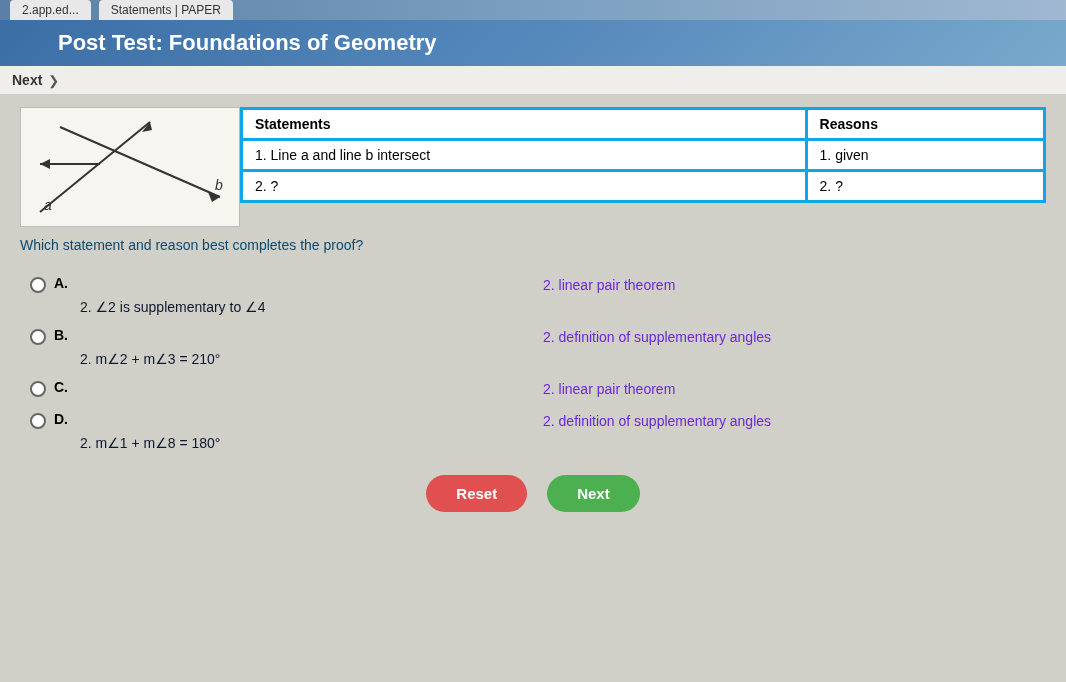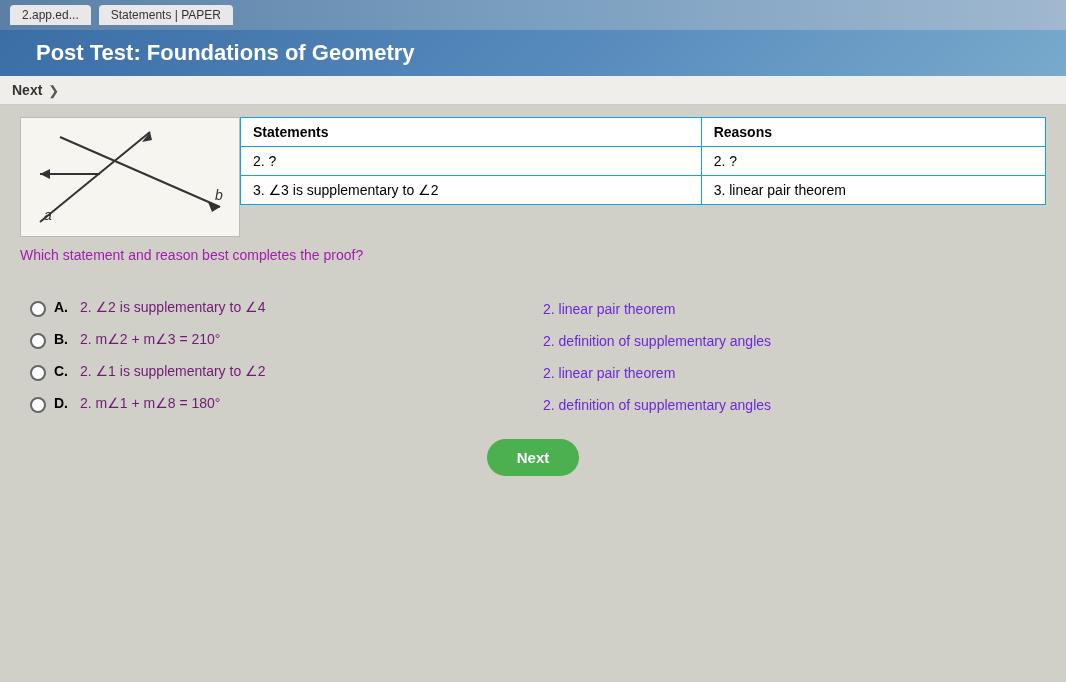--- a/index.html
+++ b/index.html
@@ -8,38 +8,38 @@
       background: #d0cfc8;
       width: 1066px;
       height: 682px;
       overflow: hidden;
       position: relative;
     }
 
     
     .top-bar {
       background: linear-gradient(to right, #5b7fa6, #7a9fc0, #a0b8d0);
-      height: 30px;
+      height: 20px;
       display: flex;
       align-items: center;
       padding: 0 10px;
       gap: 8px;
     }
     .top-bar-tab {
       background: #e8e8e8;
       border-radius: 4px 4px 0 0;
       padding: 3px 12px;
       font-size: 12px;
       color: #333;
     }
 
     
     .page-header {
       background: linear-gradient(135deg, #3a6ea5 0%, #5588bb 50%, #78aacc 100%);
-      padding: 10px 20px 10px 36px;
+      padding: 10px 20px 10px 58px;
     }
     .page-header h1 {
       color: white;
       font-size: 22px;
       font-weight: bold;
     }
 
     
     .nav-row {
       background: #f0eeea;
@@ -79,39 +79,39 @@
     }
 
     
     .proof-table {
       border-collapse: collapse;
       flex: 1;
       font-size: 14px;
       background: white;
     }
     .proof-table th, .proof-table td {
-      border: 1px solid #0ea5e9;
+      border: 3px solid #0ea5e9;
       padding: 6px 12px;
       text-align: left;
       vertical-align: middle;
     }
     .proof-table th {
       background: white;
       font-weight: bold;
       font-size: 14px;
     }
     .proof-table td {
       background: white;
     }
 
     
     .question-text {
       font-size: 14px;
-      color: #a21caf;
-      margin-bottom: 20px;
+      color: #0c4a6e;
+      margin-bottom: 6px;
     }
 
     
     .options-container {
       display: grid;
       grid-template-columns: 1fr 1fr;
       gap: 0;
     }
     .option-row {
       display: flex;
@@ -128,21 +128,22 @@
       margin-top: 2px;
       background: white;
       display: flex; align-items: center; justify-content: center;
       cursor: pointer;
     }
     .option-label {
       font-weight: bold;
       margin-right: 4px;
     }
     .option-text {
-      color: #701a75;
+      color: #0f172a;
+      margin-top: 24px;
     }
     .reason-text {
       color: #6d28d9;
       padding: 8px 10px;
       font-size: 14px;
     }
 
     
     .bottom-buttons {
       display: flex;
@@ -214,26 +215,26 @@
 
     <table class="proof-table">
       <thead>
         <tr>
           <th>Statements</th>
           <th>Reasons</th>
         </tr>
       </thead>
       <tbody>
         <tr>
+          <td>1. Line a and line b intersect</td>
+          <td>1. given</td>
+        </tr>
+        <tr>
           <td>2. ?</td>
           <td>2. ?</td>
-        </tr>
-        <tr>
-          <td>3. ∠3 is supplementary to ∠2</td>
-          <td>3. linear pair theorem</td>
         </tr>
       </tbody>
     </table>
   </div>
 
   <div class="question-text">Which statement and reason best completes the proof?</div>
 
   <div class="options-container">
 
     <div class="option-row">
@@ -246,30 +247,30 @@
     <div class="option-row">
       <div class="option-radio"></div>
       <span class="option-label">B.</span>
       <span class="option-text">2. m∠2 + m∠3 = 210°</span>
     </div>
     <div class="reason-text">2. definition of supplementary angles</div>
 
     <div class="option-row">
       <div class="option-radio"></div>
       <span class="option-label">C.</span>
-      <span class="option-text">2. ∠1 is supplementary to ∠2</span>
     </div>
     <div class="reason-text">2. linear pair theorem</div>
 
     <div class="option-row">
       <div class="option-radio"></div>
       <span class="option-label">D.</span>
       <span class="option-text">2. m∠1 + m∠8 = 180°</span>
     </div>
     <div class="reason-text">2. definition of supplementary angles</div>
 
   </div>
 
   <div class="bottom-buttons">
+    <button class="btn-reset">Reset</button>
     <button class="btn-next">Next</button>
   </div>
 
 </div>
 
 </body></html>

